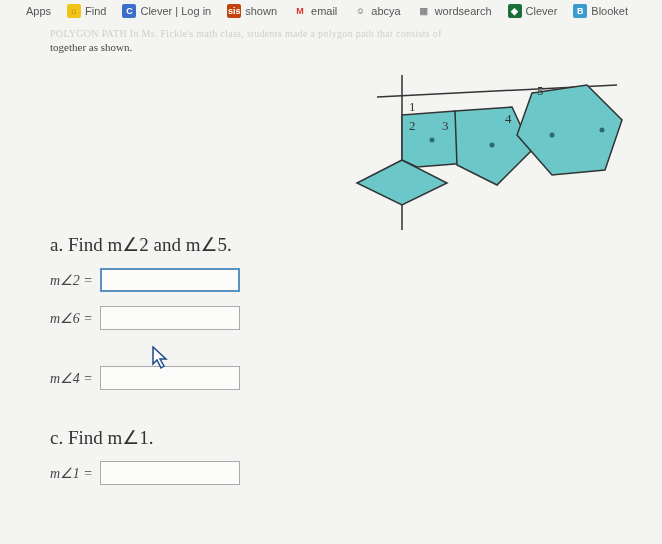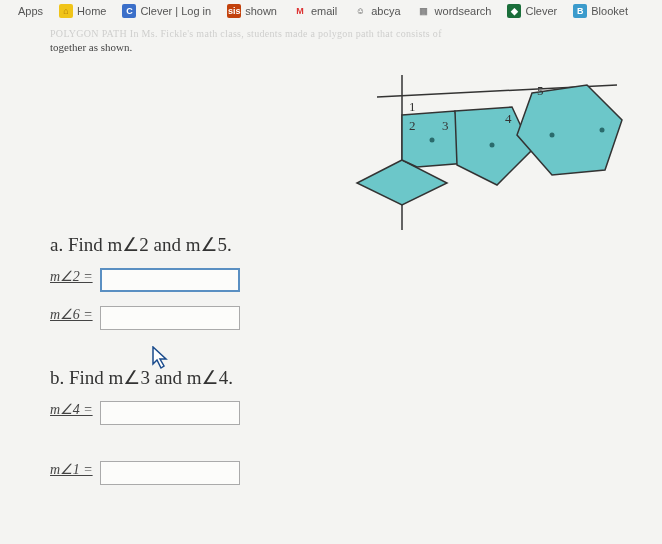--- a/index.html
+++ b/index.html
@@ -8,21 +8,21 @@
       height: 544px;
       font-family: "Times New Roman", serif;
       background: #f4f4f2;
       overflow: hidden;
       position: relative;
     }
     .bookmarks {
       display: flex;
       align-items: center;
       gap: 4px;
-      padding: 2px 12px;
+      padding: 2px 20px;
       font-family: Arial, sans-serif;
       font-size: 11px;
       color: #555;
       background: #f4f4f2;
     }
     .bm {
       display: flex;
       align-items: center;
       gap: 4px;
       padding: 2px 6px;
@@ -63,24 +63,23 @@
     .questions {
       margin-top: 180px;
     }
     .q-title {
       font-size: 19px;
       color: #333;
       margin-bottom: 12px;
     }
     .row {
       display: flex;
-      align-items: flex-start;
+      align-items: center;
       margin-bottom: 14px;
       font-size: 14px;
-      text-decoration: underline;
     }
     .lbl {
       min-width: 50px;
       font-style: italic;
       color: #444;
     }
     input[type="text"] {
       width: 140px;
       height: 24px;
       border: 1px solid #aaa;
@@ -103,21 +102,21 @@
   </style>
 </head>
 <body>
 
 <div class="bookmarks">
   <div class="bm">
     <span>Apps</span>
   </div>
   <div class="bm">
     <span class="bm-ico" style="background:#f0c419;color:#a06a00">⌂</span>
-    <span>Home</span>
+    <span>Find</span>
   </div>
   <div class="bm">
     <span class="bm-ico" style="background:#3b6fc9;color:#fff">C</span>
     <span>Clever | Log in</span>
   </div>
   <div class="bm">
     <span class="bm-ico" style="background:#c2410c;color:#fff">sis</span>
     <span>shown</span>
   </div>
   <div class="bm">
@@ -179,28 +178,28 @@
       <span class="lbl">m∠2 =</span>
       <input type="text" class="focused" value="" style="">
     </div>
     <div class="row">
       <span class="lbl">m∠6 =</span>
       <input type="text" value="" style="">
     </div>
 
     <div class="spacer"></div>
 
-    <div class="q-title">b. Find m∠3 and m∠4.</div>
     <div class="row">
       <span class="lbl">m∠4 =</span>
       <input type="text" value="" style="">
     </div>
 
     <div class="spacer"></div>
 
+    <div class="q-title">c. Find m∠1.</div>
     <div class="row">
       <span class="lbl">m∠1 =</span>
       <input type="text" value="" style="">
     </div>
   </div>
 </div>
 
 <svg class="cursor" width="20" height="26" viewBox="0 0 20 26">
   <path d="M1 1 L1 18 L5 14 L9 22 L12 20 L8 13 L14 13 Z" fill="#fff" stroke="#1a4b8c" stroke-width="1.5"></path>
 </svg>

